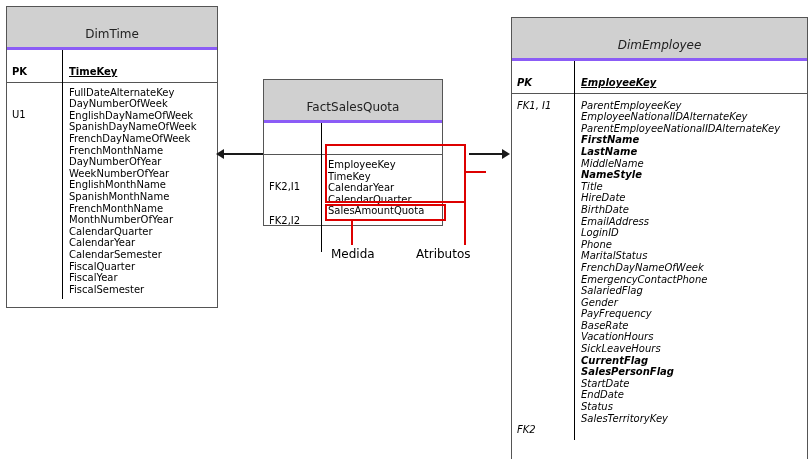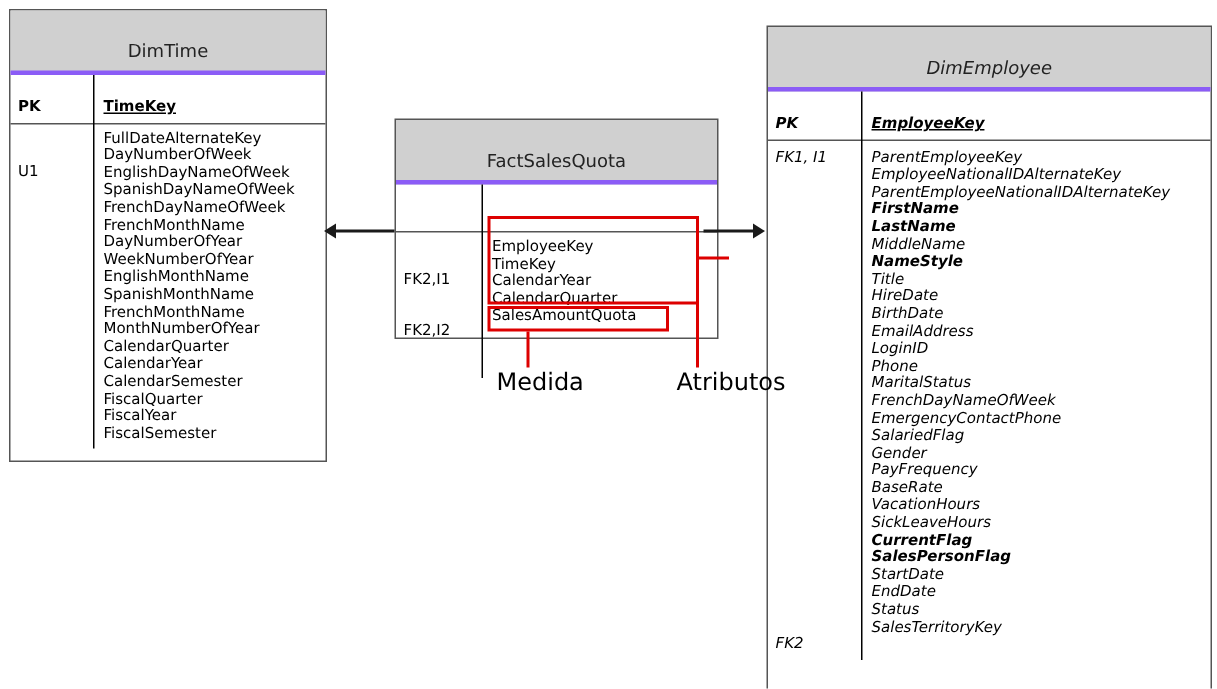--- a/index.html
+++ b/index.html
@@ -122,21 +122,21 @@
     width: 2px;
     background: #dd0000;
   }
   .redline-h {
     position: absolute;
     height: 2px;
     background: #dd0000;
   }
   .annot-label {
     position: absolute;
-    font-size: 16px;
+    font-size: 12px;
     line-height: 13px;
     color: #000000;
     white-space: pre;
     text-align: right;
   }
 </style>
 </head>
 <body>
 
 <div class="canvas">
@@ -169,21 +169,21 @@
             <div class="row">CalendarYear</div>
             <div class="row">CalendarSemester</div>
             <div class="row">FiscalQuarter</div>
             <div class="row">FiscalYear</div>
             <div class="row">FiscalSemester</div>
           </div>
       </div>
     </div>
   </div>
 
-  <div class="entity" style="left:263px; top:79px; width:216px; height:147px;">
+  <div class="entity" style="left:263px; top:79px; width:180px; height:147px;">
     <div class="entity-title">FactSalesQuota</div>
     <div class="entity-body split-57">
       <div class="section pk-section" style="height:32px;">
         <div class="keycol w57"><span class="row bold"></span></div>
         <div class="fieldcol"><span class="row pk"></span></div>
       </div>
       <div class="section attr-section">
         <div class="keycol w57">
           <div class="row">FK2,I1</div>
           <div class="row">FK2,I2</div>
@@ -247,18 +247,18 @@
 
   <div class="rel-line" style="left:469px; top:153px; width:34px;"></div>
   <div class="arrow-right" style="left:502px; top:149px;"></div>
 
   <div class="redbox" style="left:325px; top:144px; width:141px; height:59px;"></div>
 
   <div class="redbox" style="left:325px; top:204px; width:121px; height:17px;"></div>
 
   <div class="redline-h" style="left:464px; top:171px; width:22px;"></div>
   <div class="redline-v" style="left:464px; top:171px; height:74px;"></div>
-  <div class="annot-label" style="left:451px; top:248px;">Atributos</div>
+  <div class="annot-label" style="left:416px; top:248px;">Atributos</div>
 
   <div class="redline-v" style="left:351px; top:221px; height:24px;"></div>
   <div class="annot-label" style="left:331px; top:248px;">Medida</div>
 
 </div>
 
 </body></html>

